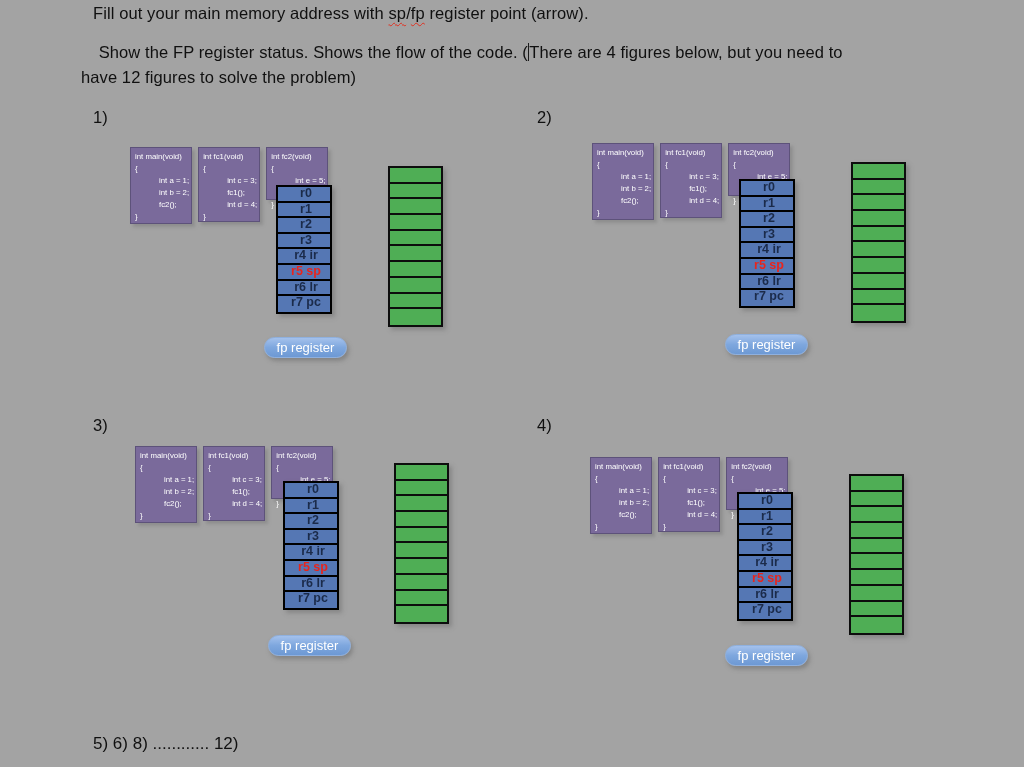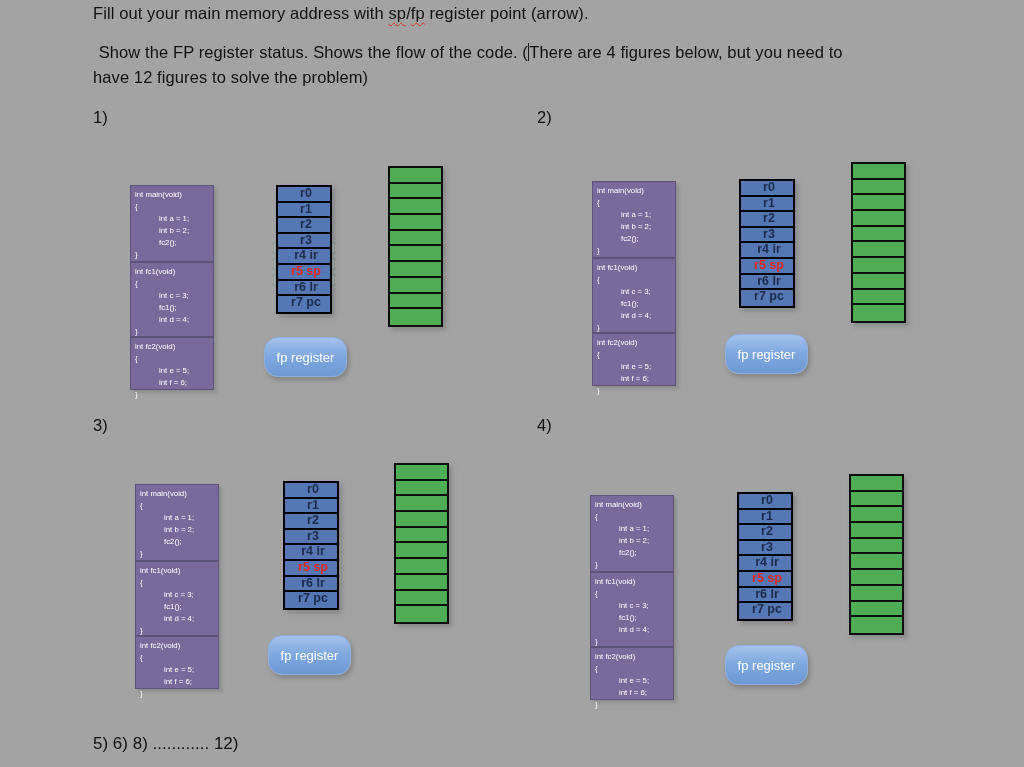--- a/index.html
+++ b/index.html
@@ -11,21 +11,21 @@
   .squiggle{text-decoration-line:underline;text-decoration-style:wavy;
             text-decoration-color:#e03020;text-decoration-thickness:1px;text-underline-offset:3px;}
   .cursor{display:inline-block;width:1.4px;height:18px;background:#1a1a1a;vertical-align:-3px;}
 
   
   .fig{position:absolute;width:442px;height:310px;}
   .fig-label{position:absolute;left:8px;top:8px;font-size:16.5px;color:#101010;}
 
   
   .code-col{position:absolute;left:var(--code-x);top:var(--code-y);
-            display:flex;flex-direction:column;gap:0;width:84px;margin-top:38px;}
+            display:flex;flex-direction:row;gap:6px;width:84px;}
   .code-block{box-sizing:border-box;width:84px;background:#7a6a9b;border:1px solid #5d527a;
               box-shadow:3px 3px 3px rgba(125,125,125,.55);
               color:#fff;font-size:7.8px;line-height:12px;
               padding:3px 2px 3px 4px;display:flex;flex-direction:column;}
   .cb1{height:77px;}.cb2{height:75px;}.cb3{height:53px;}
   .code-line{white-space:pre;}
   .code-line.indent{padding-left:24px;}
   .code-line.close{margin-top:auto;}
 
   
@@ -39,42 +39,42 @@
   .reg-row.hl{color:#e8251d;font-weight:700;}
 
   
   .mem-stack{position:absolute;left:var(--mem-x);top:var(--mem-y);width:55px;
              box-sizing:border-box;border:2.5px solid #0d0d0d;
              box-shadow:3px 3px 4px rgba(110,110,110,.5);}
   .mem-cell{box-sizing:border-box;height:15.7px;background:#4fae55;border-bottom:2.8px solid #0d0d0d;}
   .mem-cell:last-child{border-bottom:none;}
 
   
-  .fp-btn{position:absolute;left:var(--btn-x);top:var(--btn-y);width:83px;height:40px;
+  .fp-btn{position:absolute;left:var(--btn-x);top:var(--btn-y);width:83px;height:21px;
           box-sizing:border-box;border-radius:14px;border:1px solid #8fb0de;
           background:linear-gradient(180deg,#a4c1ec 0%,#7ea7de 50%,#6d99d4 100%);
           color:#fff;font-size:13px;display:flex;align-items:center;justify-content:center;
           box-shadow:2px 3px 4px rgba(105,105,105,.55);cursor:pointer;}
 
   
   #fig1{left:85px;top:100px;--code-x:45px;--code-y:47px;--reg-x:191px;--reg-y:85px;--mem-x:303px;--mem-y:66px;--btn-x:179px;--btn-y:237px;}
   #fig2{left:529px;top:100px;--code-x:63px;--code-y:43px;--reg-x:210px;--reg-y:79px;--mem-x:322px;--mem-y:62px;--btn-x:196px;--btn-y:234px;}
   #fig3{left:85px;top:408px;--code-x:50px;--code-y:38px;--reg-x:198px;--reg-y:73px;--mem-x:309px;--mem-y:55px;--btn-x:183px;--btn-y:227px;}
   #fig4{left:529px;top:408px;--code-x:61px;--code-y:49px;--reg-x:208px;--reg-y:84px;--mem-x:320px;--mem-y:66px;--btn-x:196px;--btn-y:237px;}
 
   .footer{position:absolute;left:93px;top:734px;font-size:17px;color:#101010;}
 </style>
 </head>
 <body>
 
 <div id="page">
 
   <div class="hline" style="left:93px;top:4px;"><span>Fill out your main memory address with </span><span class="squiggle">sp</span><span>/</span><span class="squiggle">fp</span><span> register point (arrow).</span></div>
   <div class="hline" style="left:94px;top:43px;"><span> Show the FP register status. Shows the flow of the code. (</span><span class="cursor"></span><span>There are 4 figures below, but you need to</span></div>
-  <div class="hline" style="left:93px;top:68px;">have 12 figures to solve the problem)</div>
+  <div class="hline" style="left:81px;top:68px;">have 12 figures to solve the problem)</div>
 
   <div class="fig" id="fig1">
     <div class="fig-label">1)</div>
     <div class="code-col">
       <div class="code-block cb1">
         <div class="code-line">int main(void)</div>
         <div class="code-line">{</div>
         <div class="code-line indent">int a = 1;</div>
         <div class="code-line indent">int b = 2;</div>
         <div class="code-line indent">fc2();</div>

